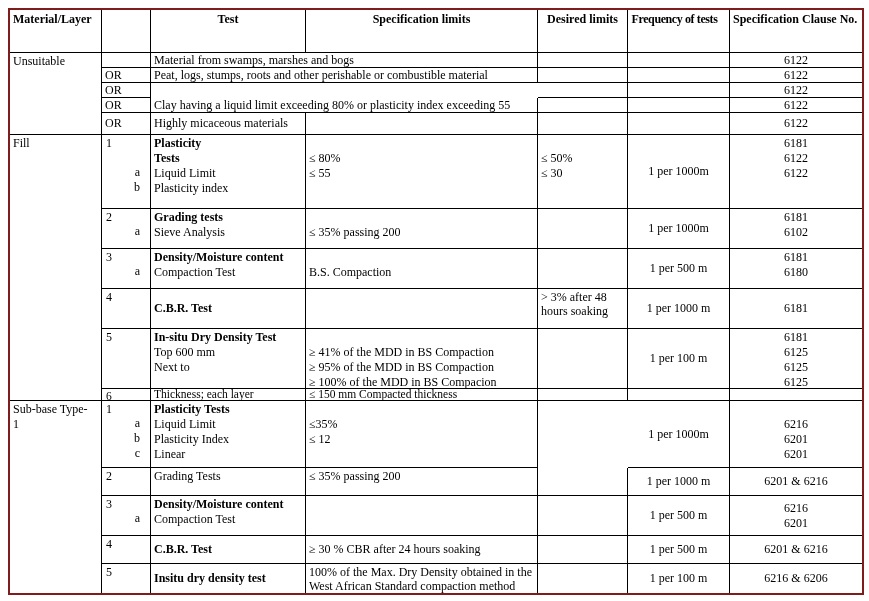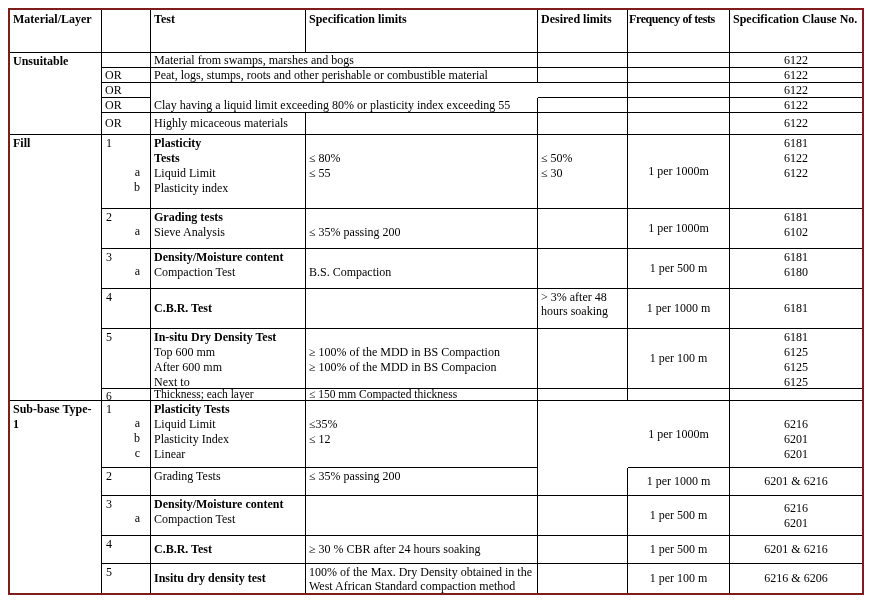--- a/index.html
+++ b/index.html
@@ -7,23 +7,23 @@
         font-family:"Liberation Serif","DejaVu Serif",serif;font-size:12px;}
   .tbl{position:absolute;left:8px;top:8px;width:852px;height:583px;border:2px solid #7f1d1d;
        display:grid;background:#fff;
        grid-template-columns:92px 49px 155px 232px 90px 102px 132px;
        grid-template-rows:43px 15px 15px 15px 15px 22px 74px 40px 40px 40px 60px 12px 67px 28px 40px 28px 29px;}
   .c{position:relative;border-right:1px solid #000;border-bottom:1px solid #000;
      padding:0 3px;box-sizing:border-box;}
   .nbr{border-right:none}
   .nbb{border-bottom:none}
   .hd{font-weight:bold;padding-top:2px;line-height:15px}
-  .ct{}
+  .ct{text-align:center}
   .tight{letter-spacing:-0.4px;padding-left:1px;padding-right:9px}
-  .lbl{font-weight:bold;padding-top:1px;line-height:14px}
+  .lbl{font-weight:normal;padding-top:1px;line-height:14px}
   .line{line-height:15px;min-height:15px;white-space:nowrap}
   .b{font-weight:bold}
   .nw{white-space:nowrap}
   .urow{line-height:14px}
   .mid{display:flex;align-items:center;justify-content:center;text-align:center}
   .midv{display:flex;flex-direction:column;justify-content:center}
   .vm{display:flex;align-items:center}
   .vb{display:flex;align-items:flex-end;padding-bottom:1px}
   .clz{text-align:center}
   .wrap{line-height:14px;padding-top:1px}
@@ -164,26 +164,26 @@
   <div class="c wrap" style="grid-area:10/5/11/6">&gt; 3% after 48 hours soaking</div>
   <div class="c mid" style="grid-area:10/6/11/7">1 per 1000 m</div>
   <div class="c mid nbr" style="grid-area:10/7/11/8">6181</div>
 
   <div class="c" style="grid-area:11/2/12/3">
     <span class="rn">5</span>
   </div>
   <div class="c t1" style="grid-area:11/3/12/4">
         <div class="line b">In-situ Dry Density Test</div>
         <div class="line">Top 600 mm</div>
-        <div class="line">After 600 mm</div>
         <div class="line">Next to</div>
       </div>
   <div class="c t1" style="grid-area:11/4/12/5">
         <div class="line"></div>
-        <div class="line">≥ 100% of the MDD in BS Compaction</div>
+        <div class="line">≥ 41% of the MDD in BS Compaction</div>
+        <div class="line">≥ 95% of the MDD in BS Compaction</div>
         <div class="line">≥ 100% of the MDD in BS Compacion</div>
       </div>
   <div class="c" style="grid-area:11/5/12/6"></div>
   <div class="c mid" style="grid-area:11/6/12/7">1 per 100 m</div>
   <div class="c clz t1 nbr" style="grid-area:11/7/12/8">
         <div class="line">6181</div>
         <div class="line">6125</div>
         <div class="line">6125</div>
         <div class="line">6125</div>
       </div>

